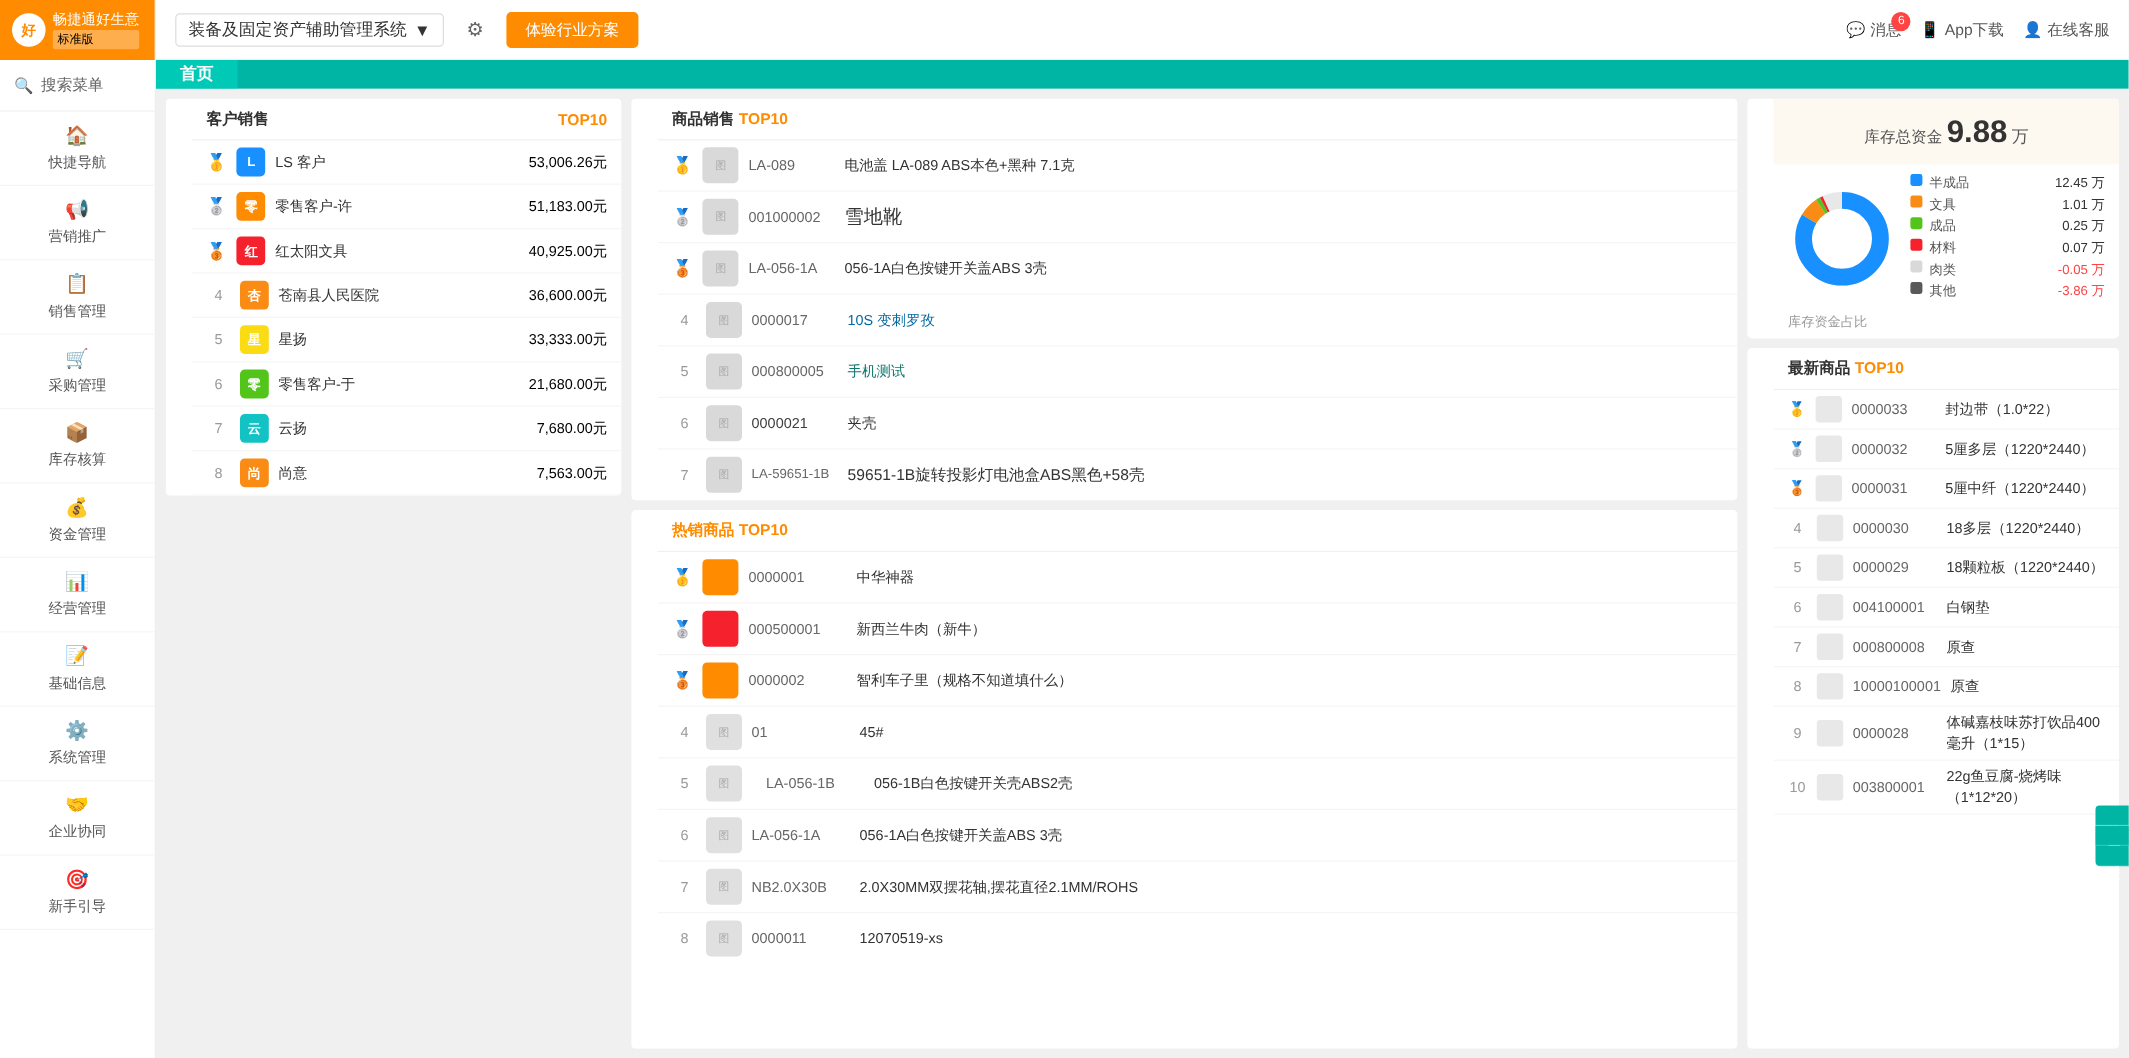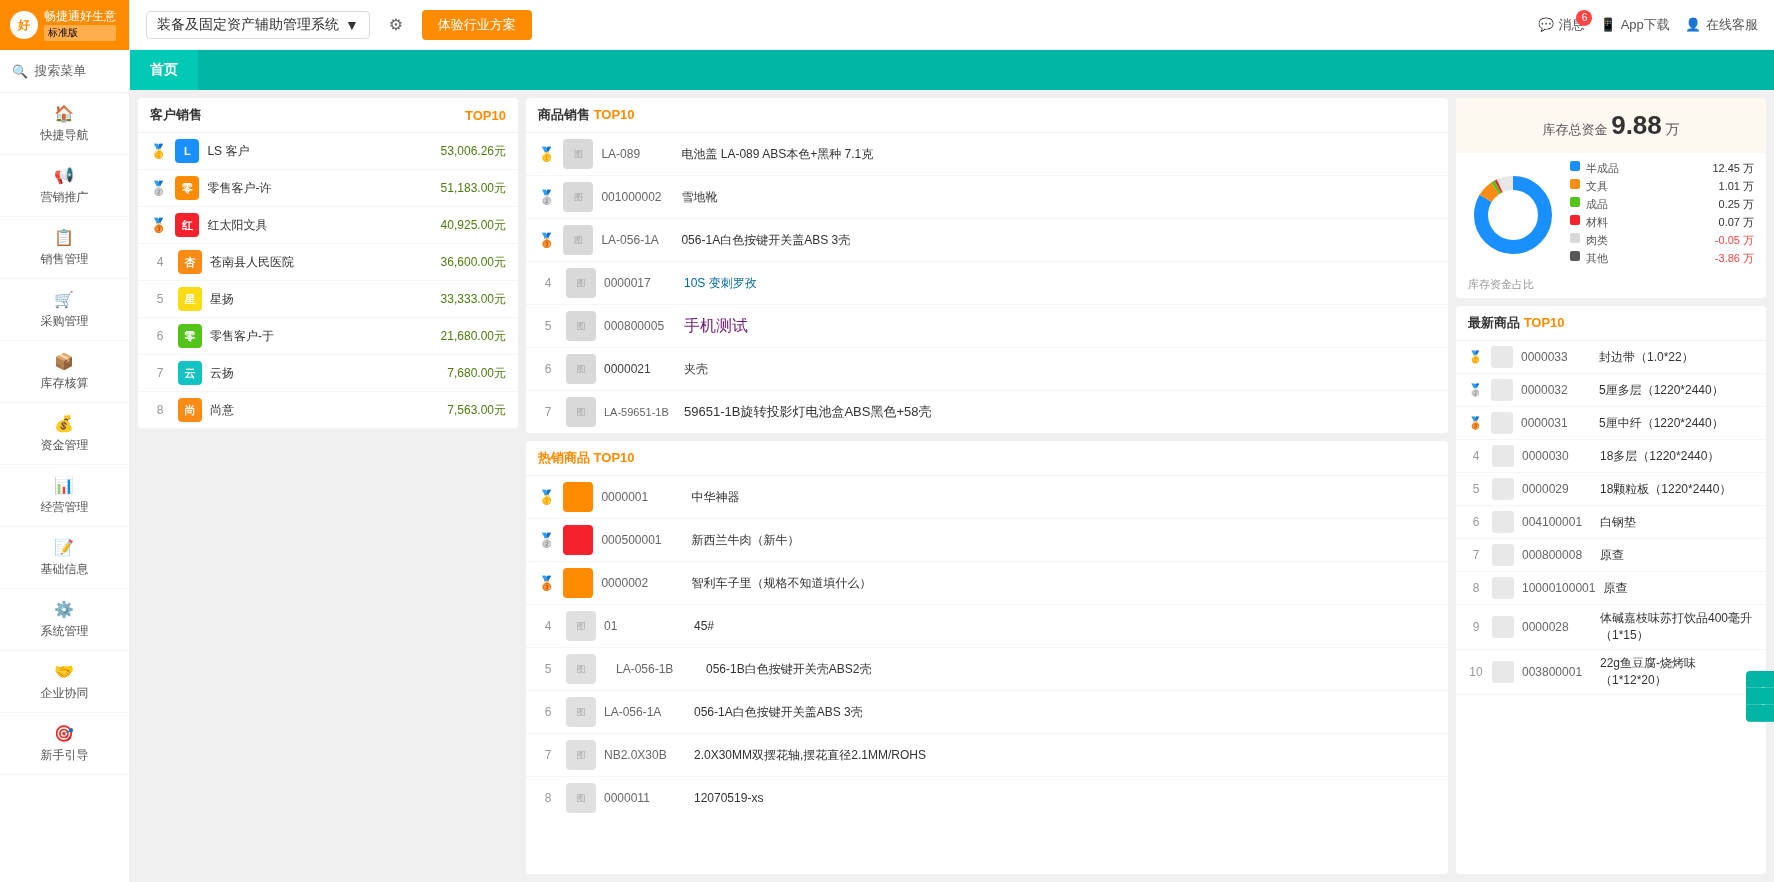--- a/index.html
+++ b/index.html
@@ -94,21 +94,21 @@
     .header-action-item { display: flex; align-items: center; gap: 4px; cursor: pointer; position: relative; }
     .badge {
       background: #f44; color: #fff; border-radius: 50%;
       width: 16px; height: 16px; font-size: 10px;
       display: flex; align-items: center; justify-content: center;
       position: absolute; top: -6px; right: -8px;
     }
 
     
     .page-tab {
-      height: 40px;
+      height: 24px;
       background: #00b5a3;
       display: flex; align-items: center;
       padding: 0 0;
     }
     .page-tab-item {
       padding: 0 20px; height: 100%;
       display: flex; align-items: center;
       color: #fff; font-size: 14px; cursor: pointer;
       background: #00b5a3;
     }
@@ -152,20 +152,21 @@
       flex-direction: column;
       gap: 8px;
       overflow: hidden;
     }
 
     
     .card {
       background: #fff;
       border-radius: 4px;
       overflow: hidden;
+      padding-left: 22px;
     }
     .card-header {
       display: flex; align-items: center; justify-content: space-between;
       padding: 8px 12px;
       border-bottom: 1px solid #f0f0f0;
       font-size: 13px; font-weight: bold; color: #333;
     }
 
     
     .sales-list { overflow-y: auto; max-height: 340px; }
@@ -179,21 +180,21 @@
       width: 20px; text-align: center; color: #999; flex-shrink: 0;
     }
     .rank-medal { font-size: 14px; }
     .customer-avatar {
       width: 24px; height: 24px; border-radius: 4px;
       display: flex; align-items: center; justify-content: center;
       font-size: 11px; color: #fff; font-weight: bold;
       flex-shrink: 0; margin: 0 8px;
     }
     .customer-name { flex: 1; color: #333; }
-    .customer-amount { color: #4d7c0f; font-weight: 500; }
+    .customer-amount { color: #000000; font-weight: 500; }
 
     
     .hot-products-list { overflow-y: auto; max-height: 340px; }
     .hot-product-item {
       display: flex; align-items: center;
       padding: 6px 12px;
       border-bottom: 1px solid #f5f5f5;
       font-size: 12px;
     }
     .product-img {
@@ -458,39 +459,39 @@
           <div class="sales-item">
     <span class="rank-medal medal-1">🥇</span>
     <div class="product-img img-gray" style="margin:0 8px;">图</div>
     <span style="color:#666;font-size:12px;min-width:80px;">LA-089</span>
     <span style="color:#333;font-size:12px;">电池盖 LA-089 ABS本色+黑种 7.1克</span>
   </div>
               <div class="sales-item">
     <span class="rank-medal medal-2">🥈</span>
     <div class="product-img img-gray" style="margin:0 8px;">图</div>
     <span style="color:#666;font-size:12px;min-width:80px;">001000002</span>
-    <span style="color:#333;font-size:12px;">雪地靴</span>
+    <span style="color:#333;font-size:16px;">雪地靴</span>
   </div>
               <div class="sales-item">
     <span class="rank-medal medal-3">🥉</span>
     <div class="product-img img-gray" style="margin:0 8px;">图</div>
     <span style="color:#666;font-size:12px;min-width:80px;">LA-056-1A</span>
     <span style="color:#333;font-size:12px;">056-1A白色按键开关盖ABS 3壳</span>
   </div>
               <div class="sales-item">
     <span class="sales-rank">4</span>
     <div class="product-img img-gray" style="margin:0 8px;">图</div>
     <span style="color:#666;font-size:12px;min-width:80px;">0000017</span>
     <span style="color:#0369a1;font-size:12px;">10S 变刺罗孜</span>
   </div>
               <div class="sales-item">
     <span class="sales-rank">5</span>
     <div class="product-img img-gray" style="margin:0 8px;">图</div>
     <span style="color:#666;font-size:12px;min-width:80px;">000800005</span>
-    <span style="color:#701a75;font-size:16px;">手机测试</span>
+    <span style="color:#0f766e;font-size:12px;">手机测试</span>
   </div>
               <div class="sales-item">
     <span class="sales-rank">6</span>
     <div class="product-img img-gray" style="margin:0 8px;">图</div>
     <span style="color:#404040;font-size:12px;min-width:80px;">0000021</span>
     <span style="color:#333;font-size:12px;">夹壳</span>
   </div>
               <div class="sales-item">
     <span class="sales-rank">7</span>
     <div class="product-img img-gray" style="margin:0 8px;">图</div>

